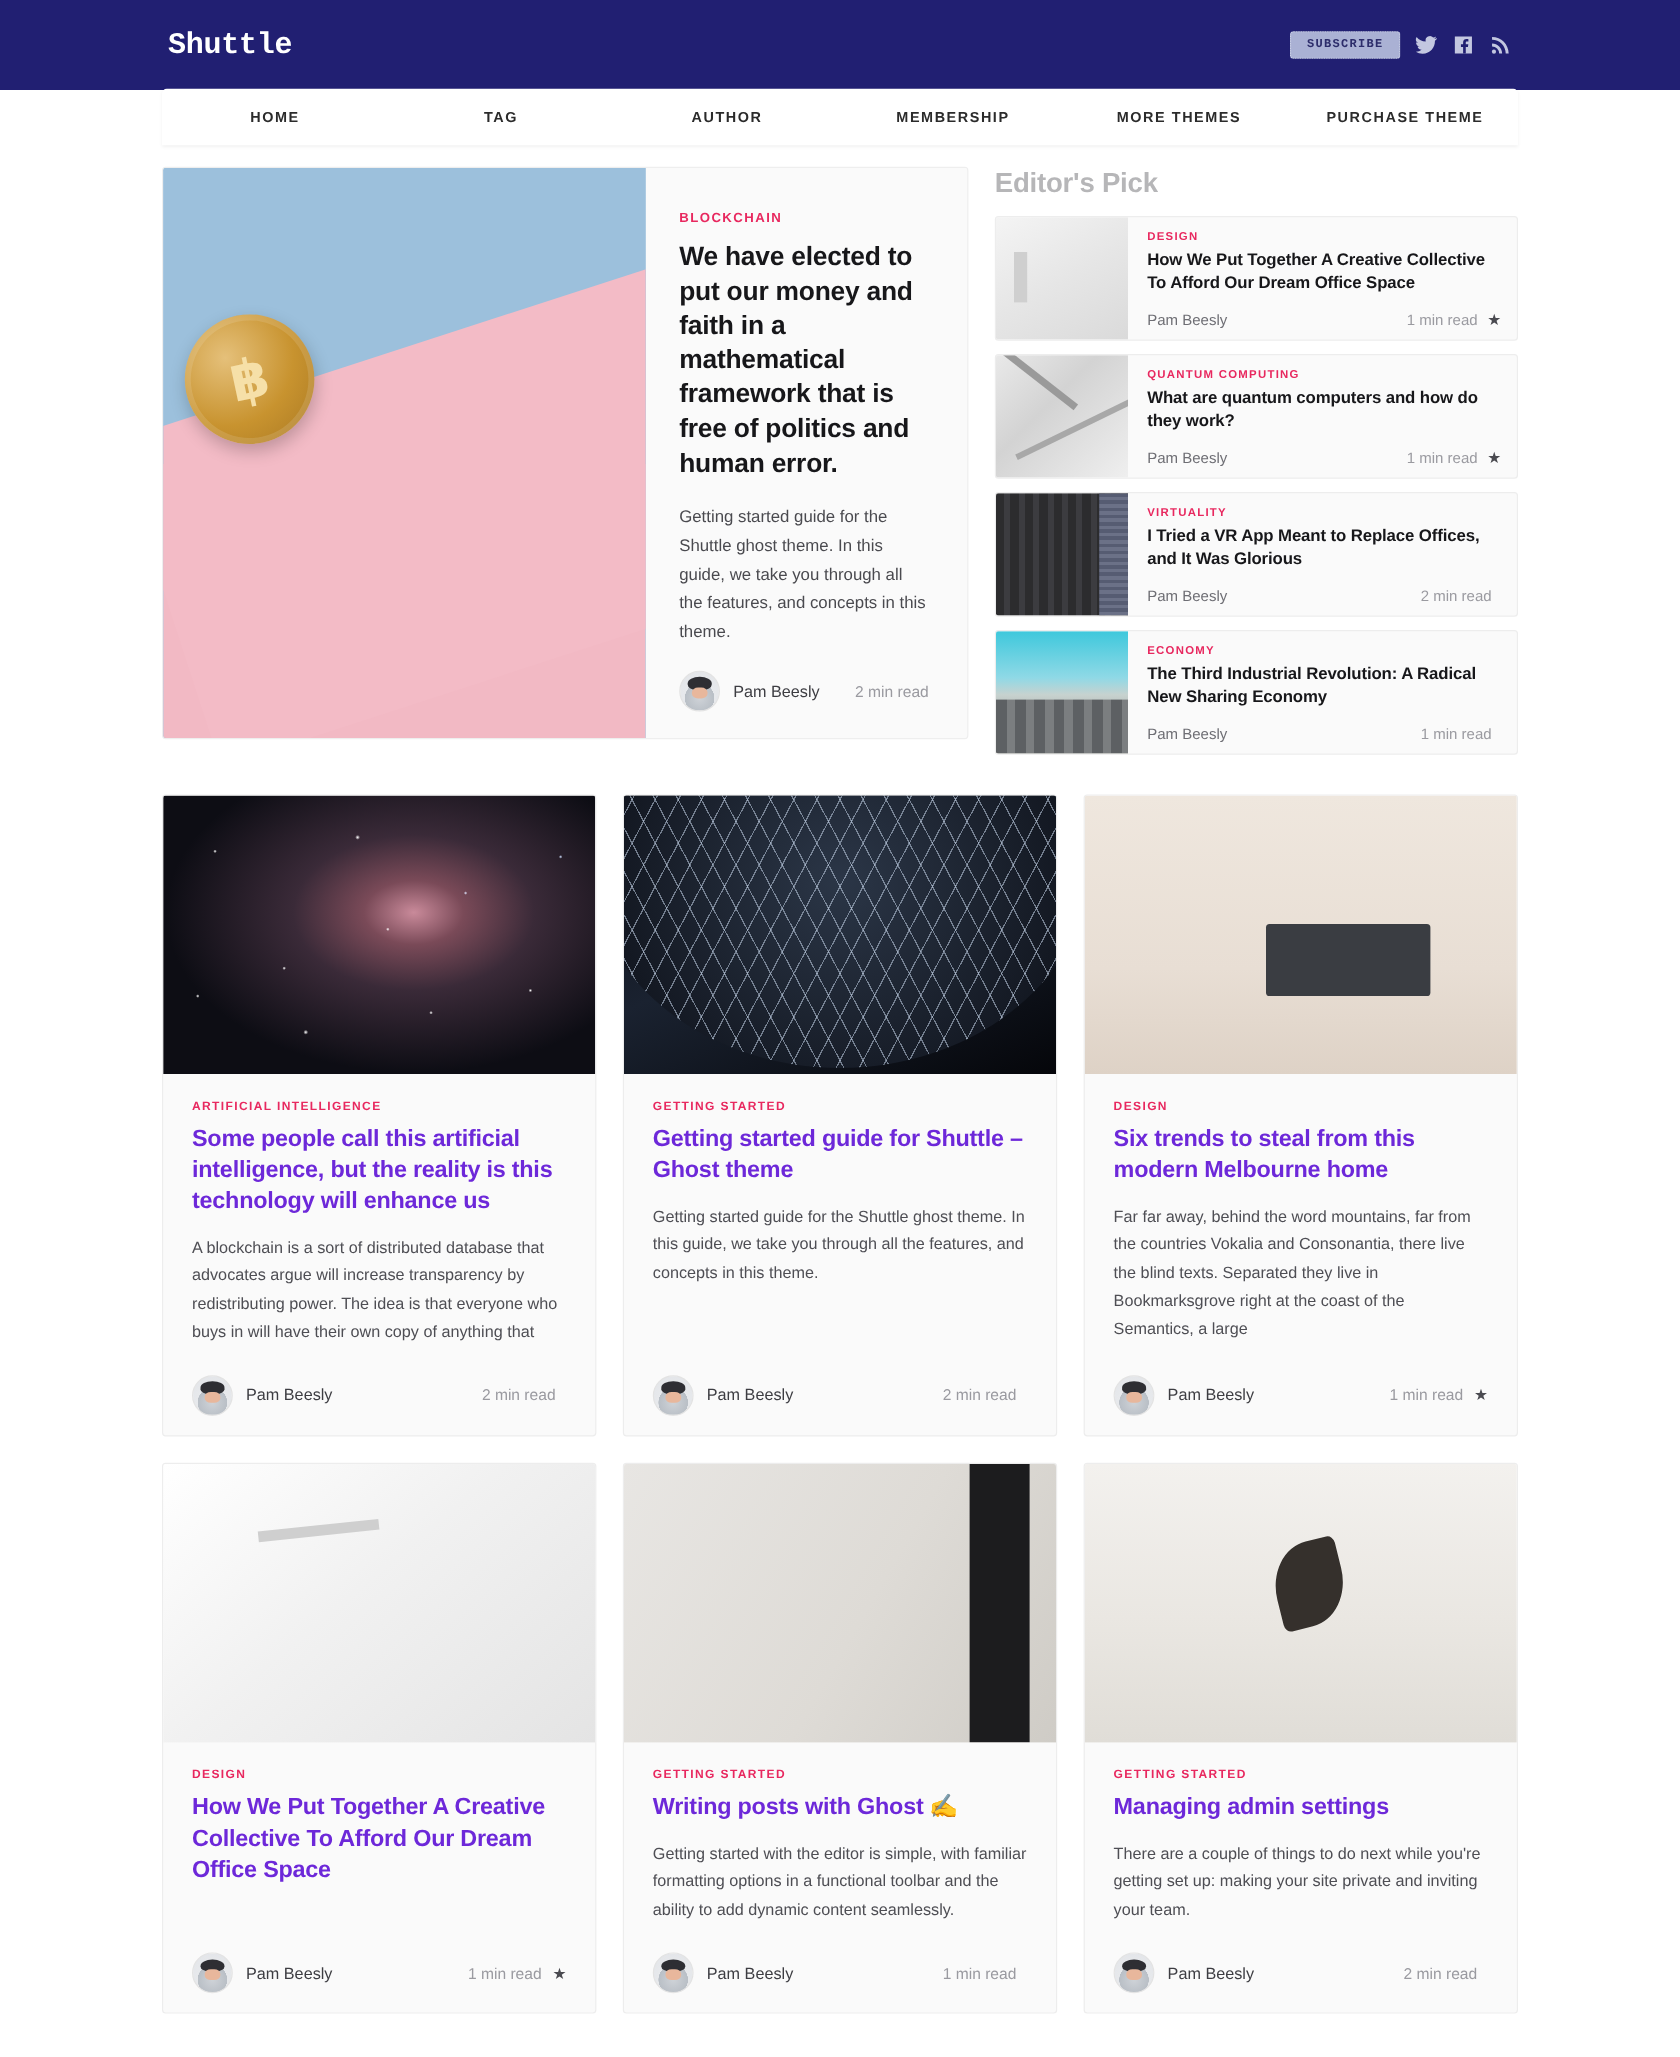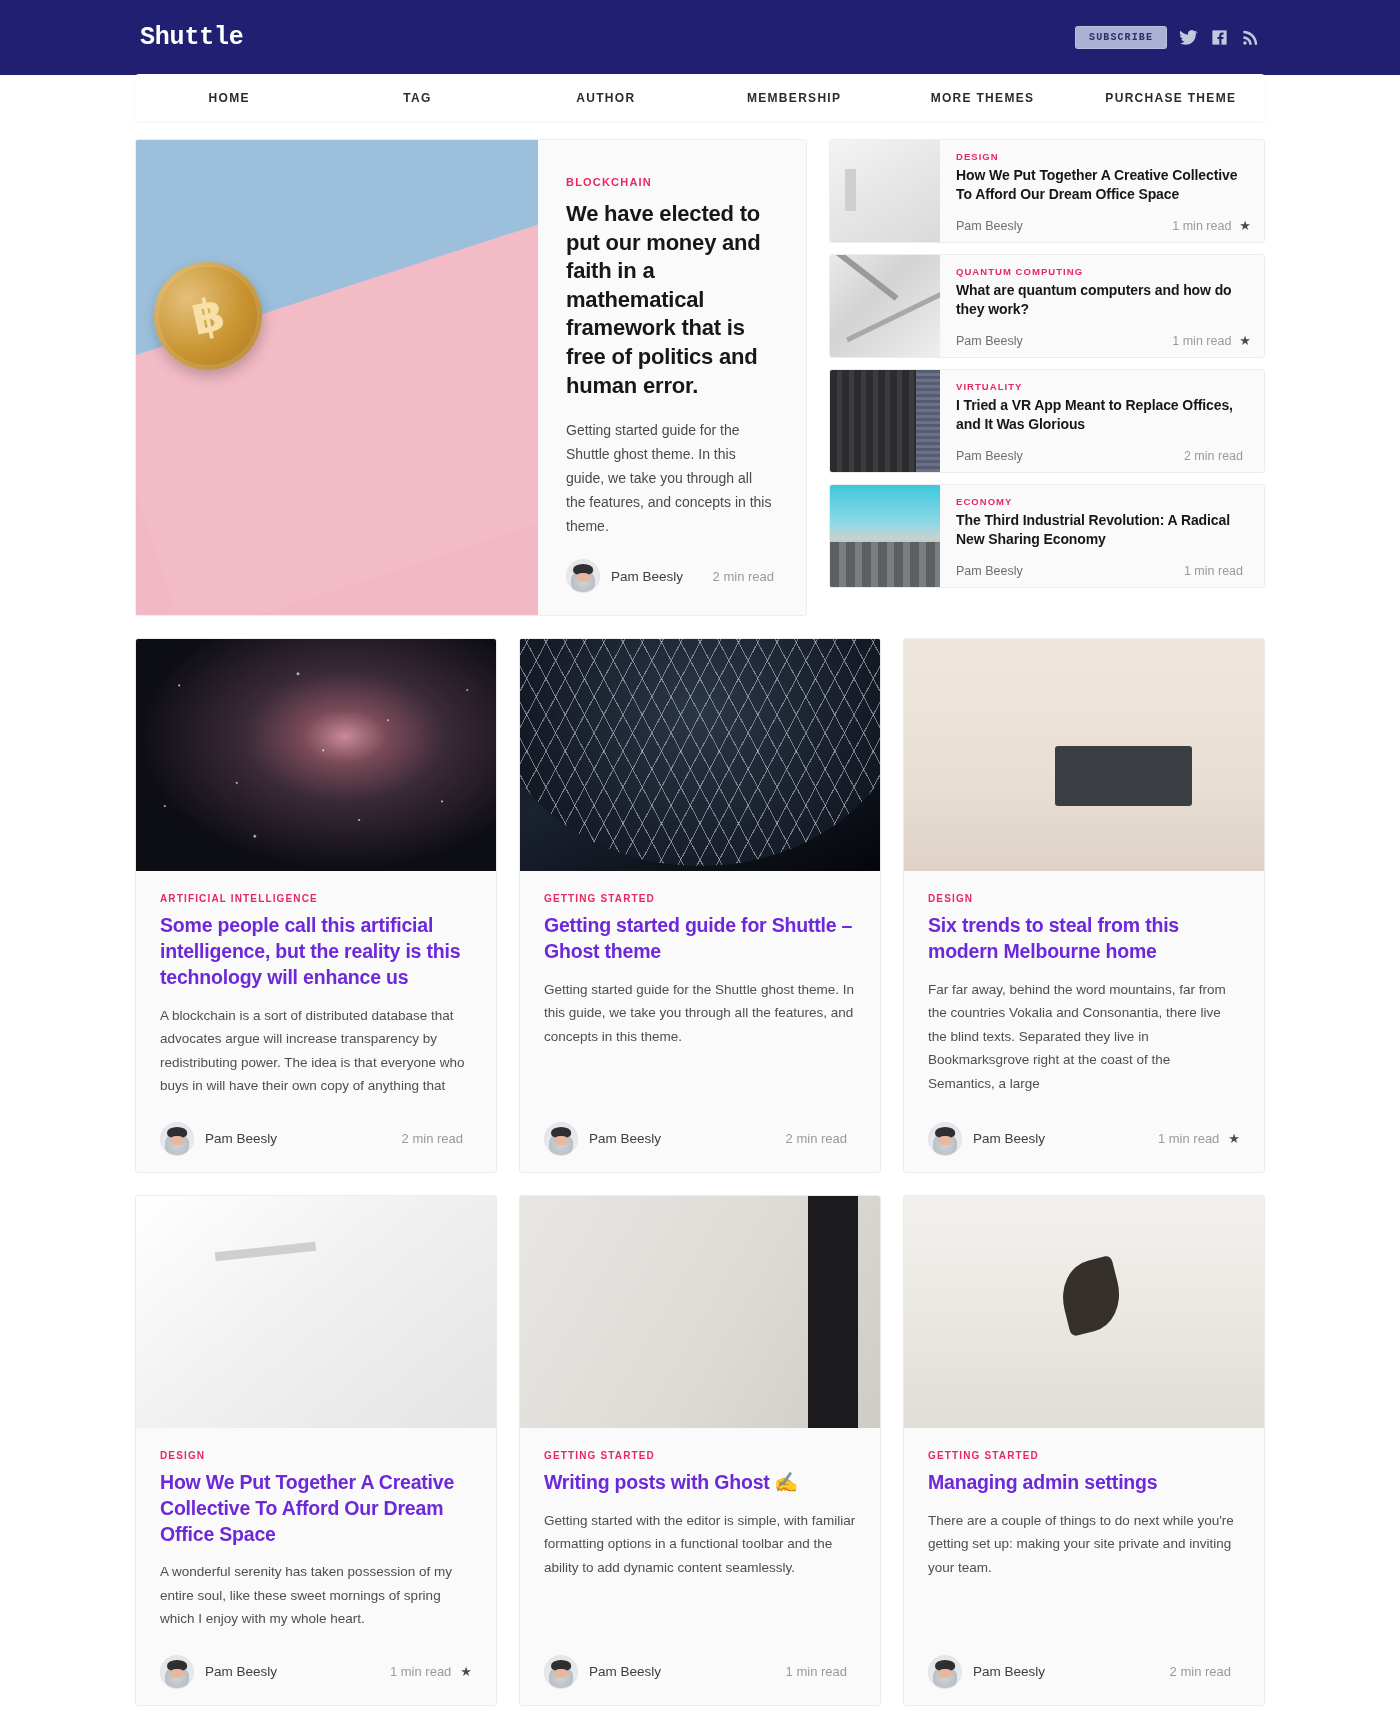--- a/index.html
+++ b/index.html
@@ -476,20 +476,21 @@
             <div class="avatar"></div>
             <span class="byline-name">Pam Beesly</span>
             <span class="byline-right">
               <span>2 min read</span>
             </span>
           </div>
         </div>
       </article>
 
       <aside class="editors">
+        <h3 class="editors-title">Editor's Pick</h3>
 
         <article class="pick-card">
           <div class="pick-img ph-bedroom"></div>
           <div class="pick-body">
             <div class="pick-tag">DESIGN</div>
             <div class="pick-title">How We Put Together A Creative Collective To Afford Our Dream Office Space</div>
             <div class="pick-meta">
               <span>Pam Beesly</span>
               <span class="right">
                 <span>1 min read</span>
@@ -597,21 +598,20 @@
             </span>
           </div>
         </div>
       </article>
 
       <article class="post-card">
         <div class="post-img ph-lamp"></div>
         <div class="post-body">
           <div class="post-tag">DESIGN</div>
           <h3 class="post-title">How We Put Together A Creative Collective To Afford Our Dream Office Space</h3>
-          <p class="post-excerpt">A wonderful serenity has taken possession of my entire soul, like these sweet mornings of spring which I enjoy with my whole heart.</p>
           <div class="post-byline">
             <div class="avatar"></div>
             <span class="byline-name">Pam Beesly</span>
             <span class="byline-right">
               <span>1 min read</span>
               <span class="star">★</span>
             </span>
           </div>
         </div>
       </article>

